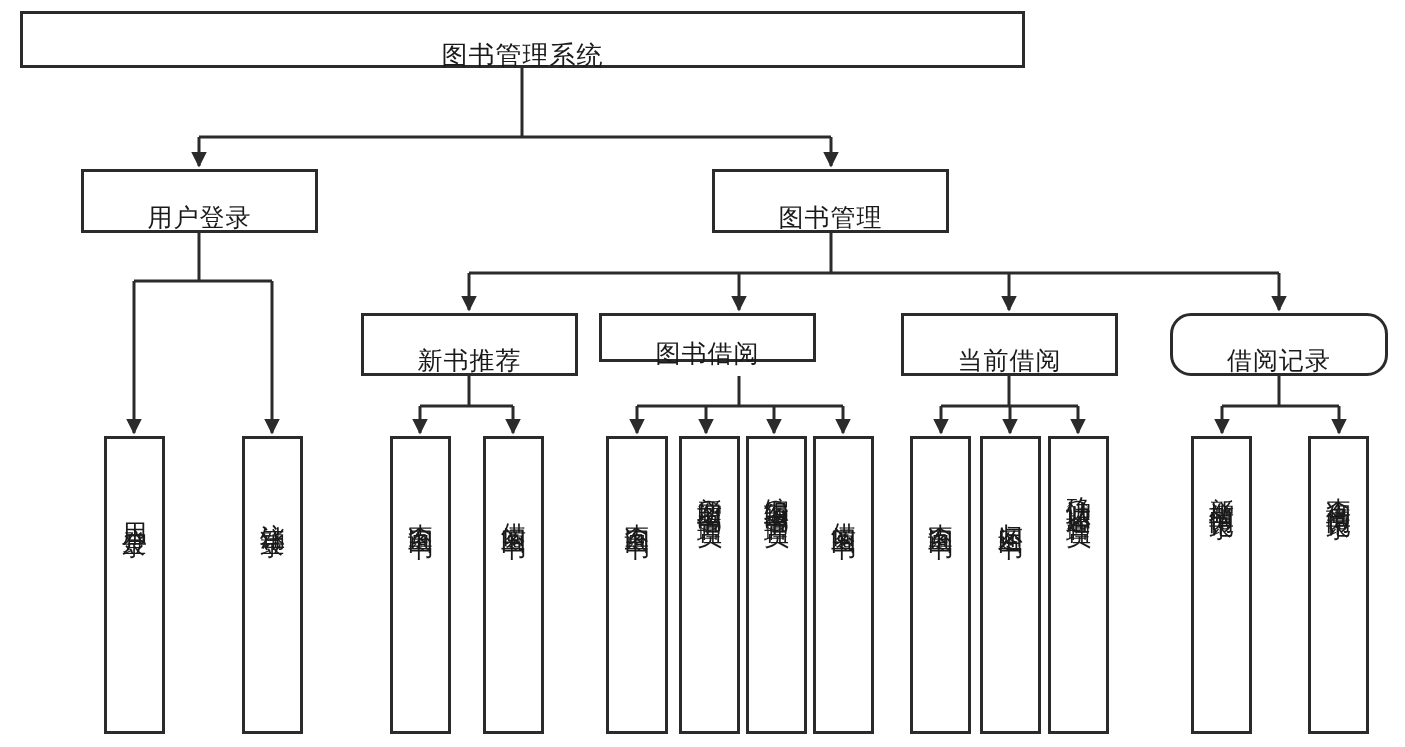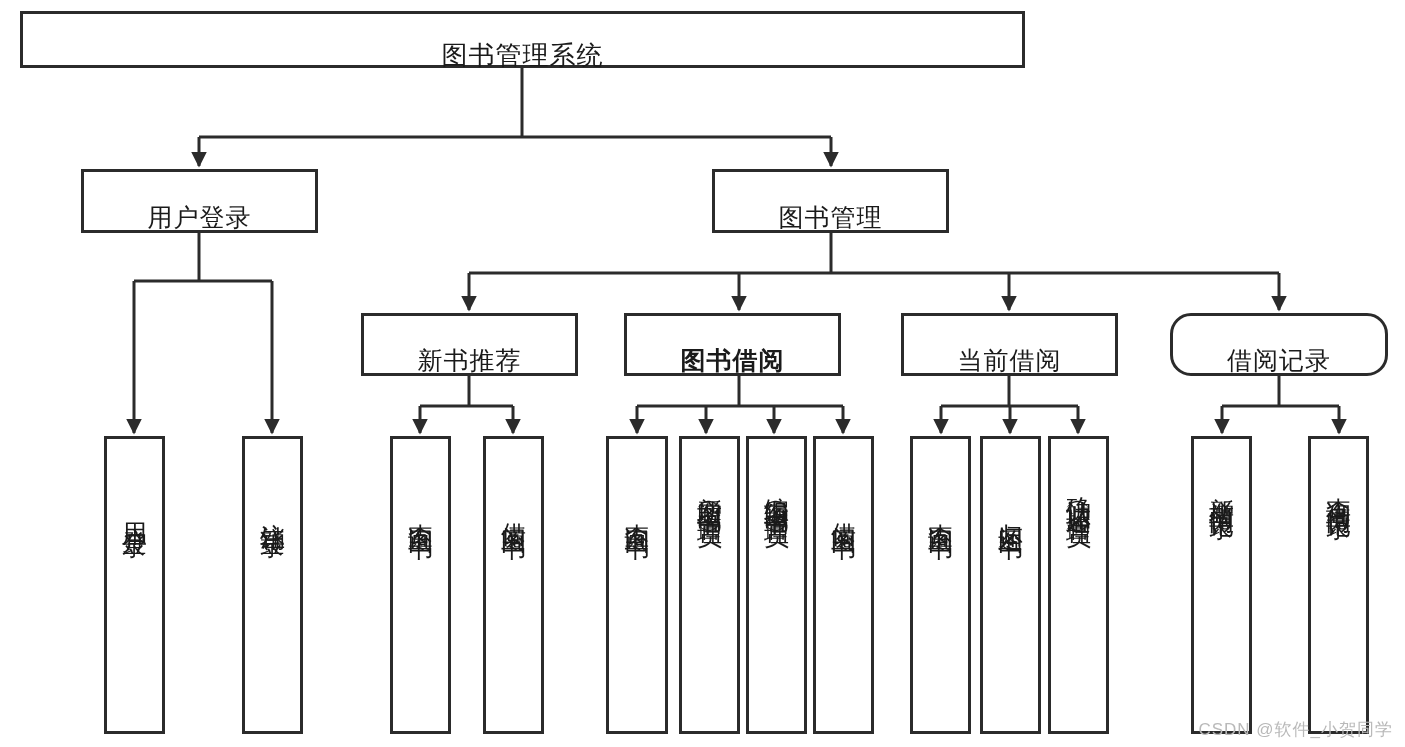--- a/index.html
+++ b/index.html
@@ -122,21 +122,21 @@
   <div class="node h-node" style="left:81px;top:169px;width:237px;height:64px;">
     <span class="lbl">用户登录</span>
   </div>
   <div class="node h-node" style="left:361px;top:313px;width:217px;height:63px;">
     <span class="lbl">新书推荐</span>
   </div>
 
   <div class="node h-node" style="left:712px;top:169px;width:237px;height:64px;">
     <span class="lbl">图书管理</span>
   </div>
-  <div class="node h-node" style="left:624px;top:313px;width:217px;height:63px;font-weight:bold;">
+  <div class="node h-node" style="left:599px;top:313px;width:217px;height:49px;">
     <span class="lbl">图书借阅</span>
   </div>
   <div class="node h-node" style="left:901px;top:313px;width:217px;height:63px;">
     <span class="lbl">当前借阅</span>
   </div>
   <div class="node h-node" style="left:1170px;top:313px;width:218px;height:63px;border-radius:21px;">
     <span class="lbl">借阅记录</span>
   </div>
 
   <div class="node v-node mid" style="left:104px;top:436px;width:61px;height:298px;">
@@ -176,14 +176,13 @@
     <span class="lbl">确认归还（管理员）</span>
   </div>
 
   <div class="node v-node" style="left:1191px;top:436px;width:61px;height:298px;">
     <span class="lbl">新增借阅记录</span>
   </div>
   <div class="node v-node" style="left:1308px;top:436px;width:61px;height:298px;">
     <span class="lbl">查询借阅记录</span>
   </div>
 
-  <div class="watermark">CSDN @软件_小贺同学</div>
 </div>
 
 </body></html>

